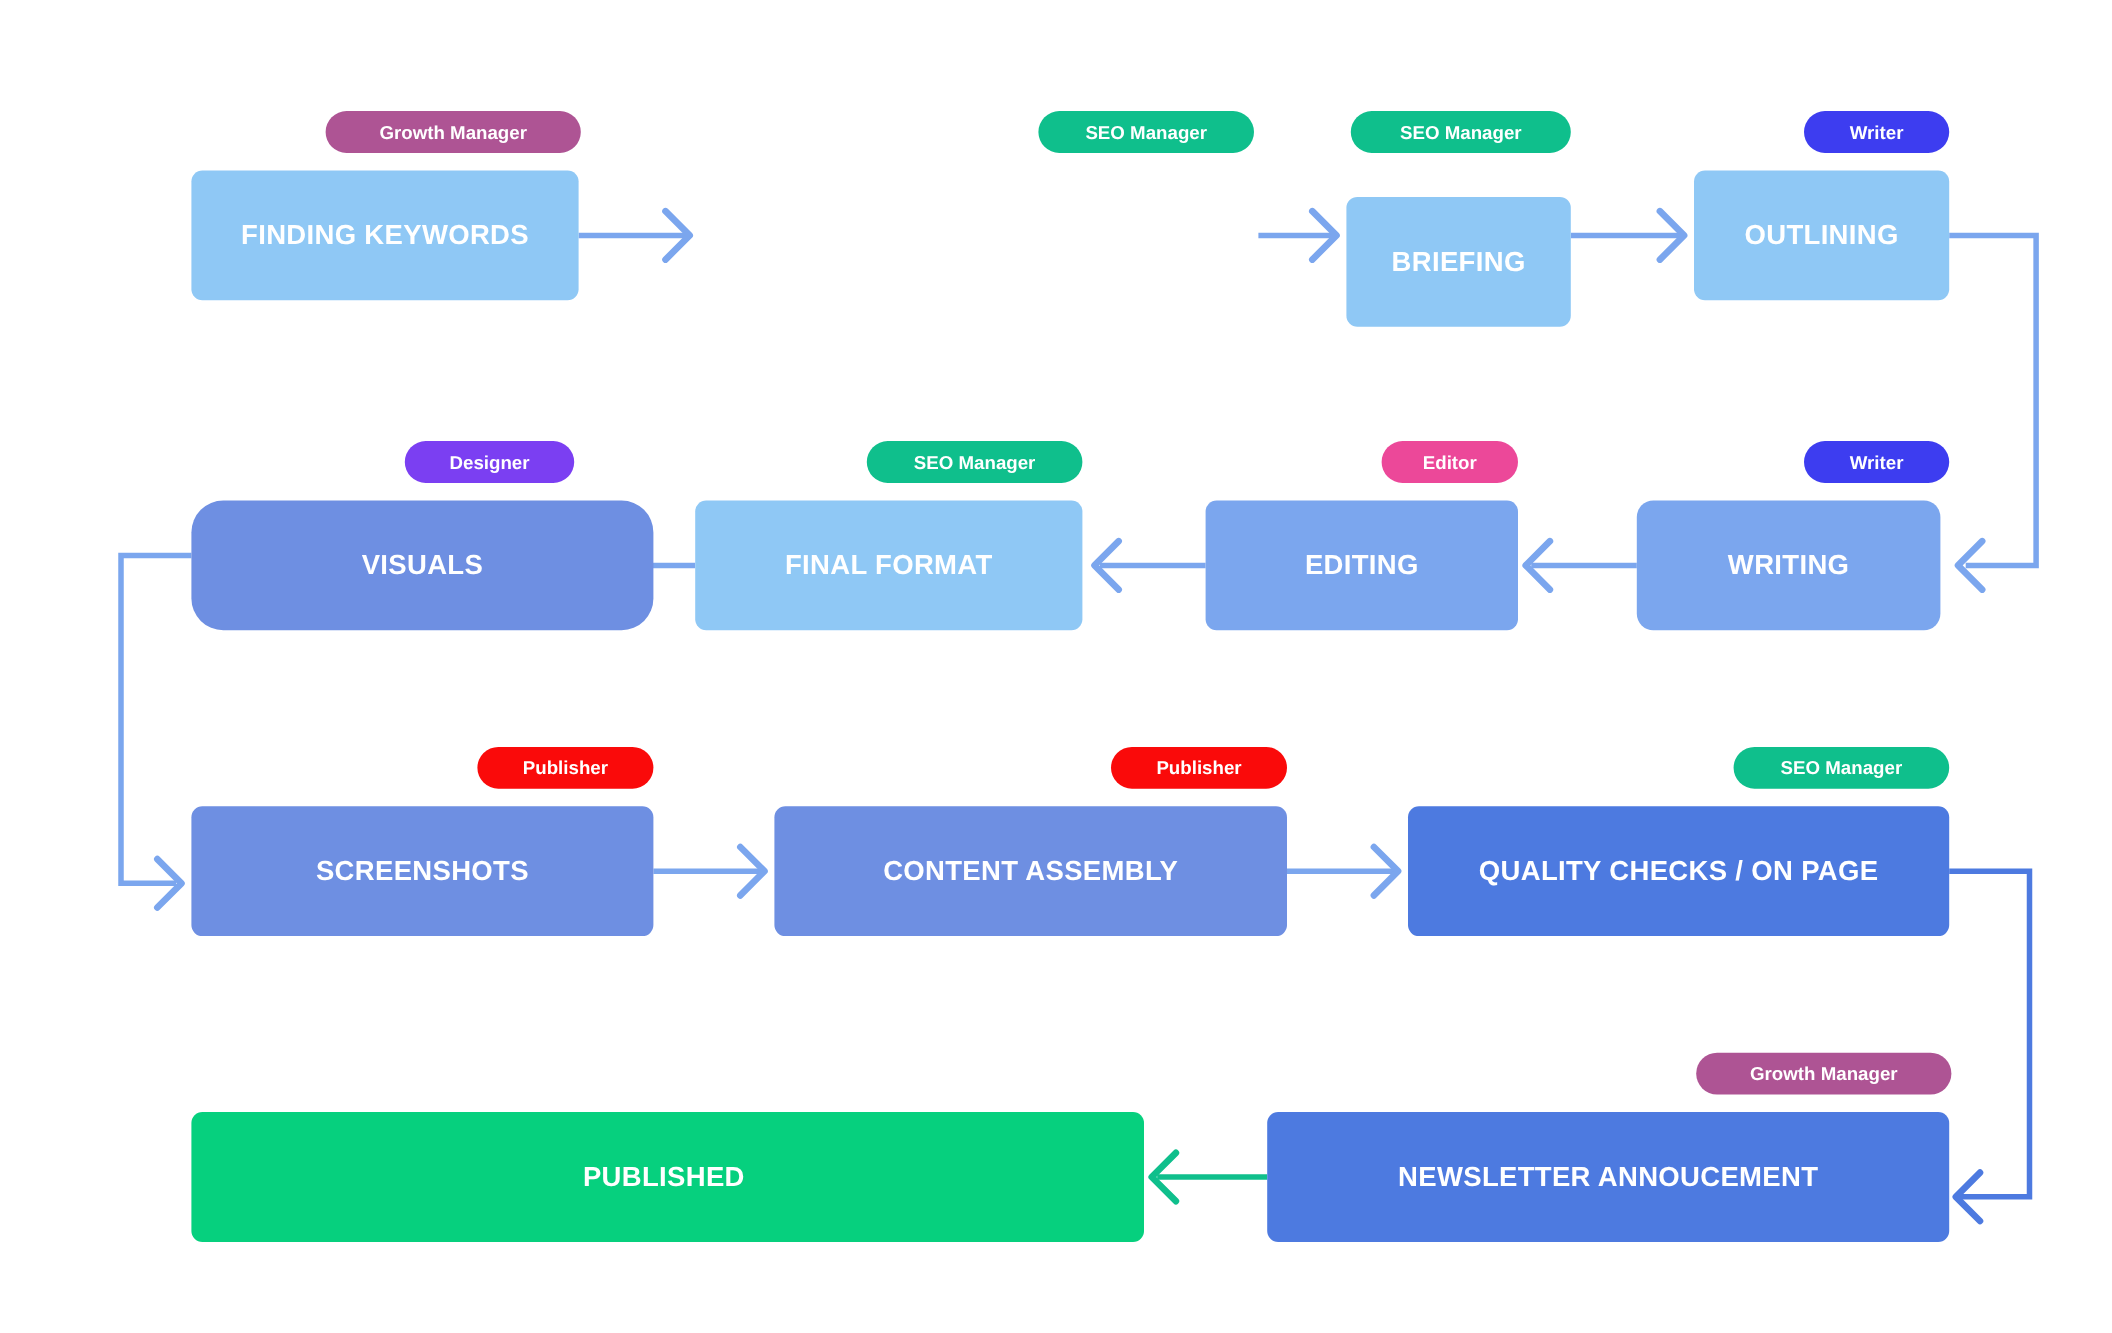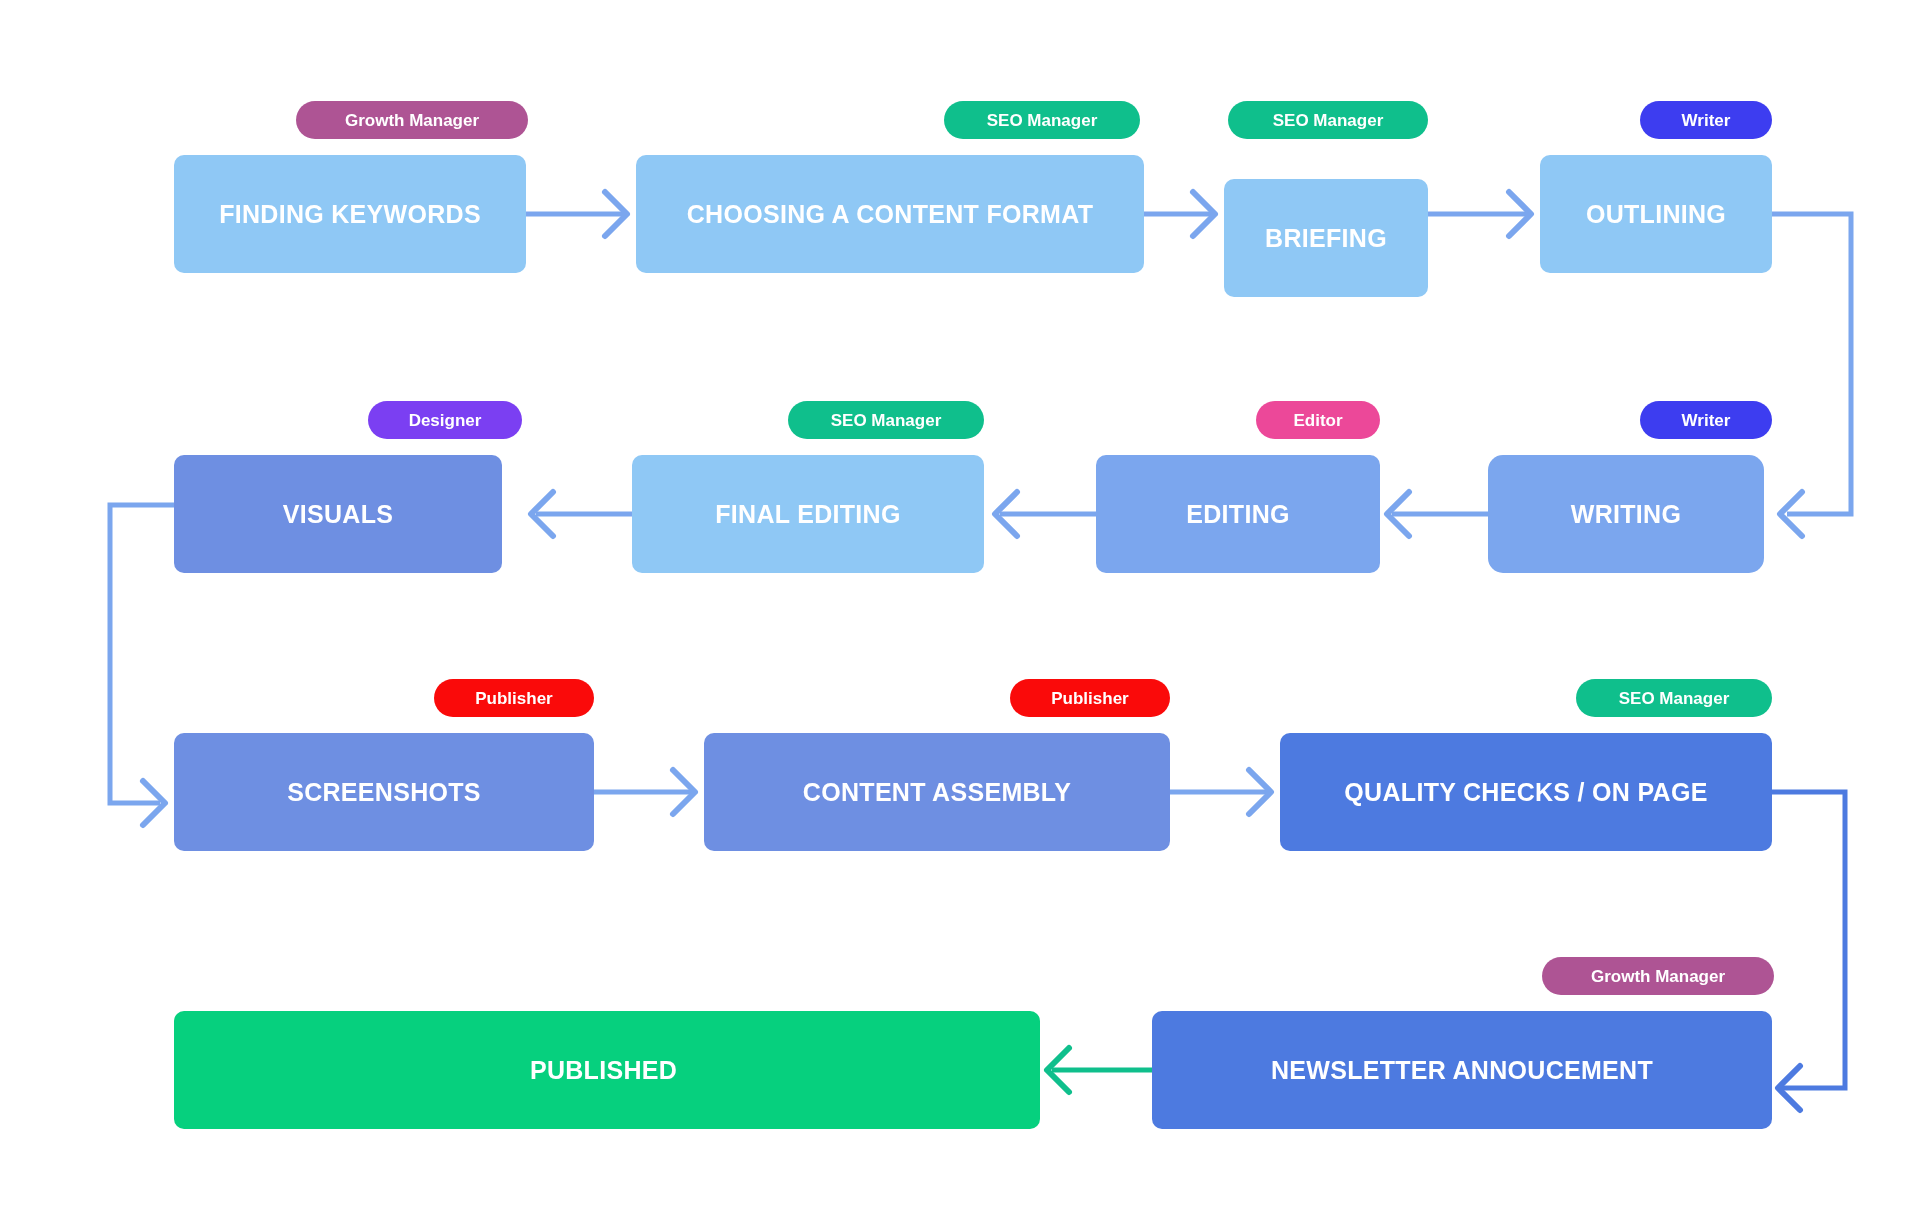--- a/index.html
+++ b/index.html
@@ -130,23 +130,20 @@
   <div class="badge" style="left:296px; top:101px; width:232px; background:#AE5494;">
     <span class="badge-label">Growth Manager</span>
   </div>
   <div class="node" style="left:174px; top:155px; width:352px; height:118px; background:#8FC8F5;">
     <span class="node-label">FINDING KEYWORDS</span>
   </div>
 
   <div class="badge" style="left:944px; top:101px; width:196px; background:#0FBF8C;">
     <span class="badge-label">SEO Manager</span>
   </div>
-  <div class="node" style="left:636px; top:155px; width:508px; height:118px; background:#8FC8F5;">
-    <span class="node-label">CHOOSING A CONTENT FORMAT</span>
-  </div>
 
   <div class="badge" style="left:1228px; top:101px; width:200px; background:#0FBF8C;">
     <span class="badge-label">SEO Manager</span>
   </div>
   <div class="node" style="left:1224px; top:155px; width:204px; height:118px; background:#8FC8F5;margin-top:24px;">
     <span class="node-label">BRIEFING</span>
   </div>
 
   <div class="badge" style="left:1640px; top:101px; width:132px; background:#3D3DF0;">
     <span class="badge-label">Writer</span>
@@ -166,27 +163,27 @@
     <span class="badge-label">Editor</span>
   </div>
   <div class="node" style="left:1096px; top:455px; width:284px; height:118px; background:#7BA6EE;">
     <span class="node-label">EDITING</span>
   </div>
 
   <div class="badge" style="left:788px; top:401px; width:196px; background:#0FBF8C;">
     <span class="badge-label">SEO Manager</span>
   </div>
   <div class="node" style="left:632px; top:455px; width:352px; height:118px; background:#8FC8F5;">
-    <span class="node-label">FINAL EDITING</span>
+    <span class="node-label">FINAL FORMAT</span>
   </div>
 
   <div class="badge" style="left:368px; top:401px; width:154px; background:#7B3FF2;">
     <span class="badge-label">Designer</span>
   </div>
-  <div class="node" style="left:174px; top:455px; width:328px; height:118px; background:#6E8FE2;">
+  <div class="node" style="left:174px; top:455px; width:420px; height:118px; background:#6E8FE2;border-radius:29px;">
     <span class="node-label">VISUALS</span>
   </div>
 
   <div class="badge" style="left:434px; top:679px; width:160px; background:#FA0A0A;">
     <span class="badge-label">Publisher</span>
   </div>
   <div class="node" style="left:174px; top:733px; width:420px; height:118px; background:#6E8FE2;">
     <span class="node-label">SCREENSHOTS</span>
   </div>
 

